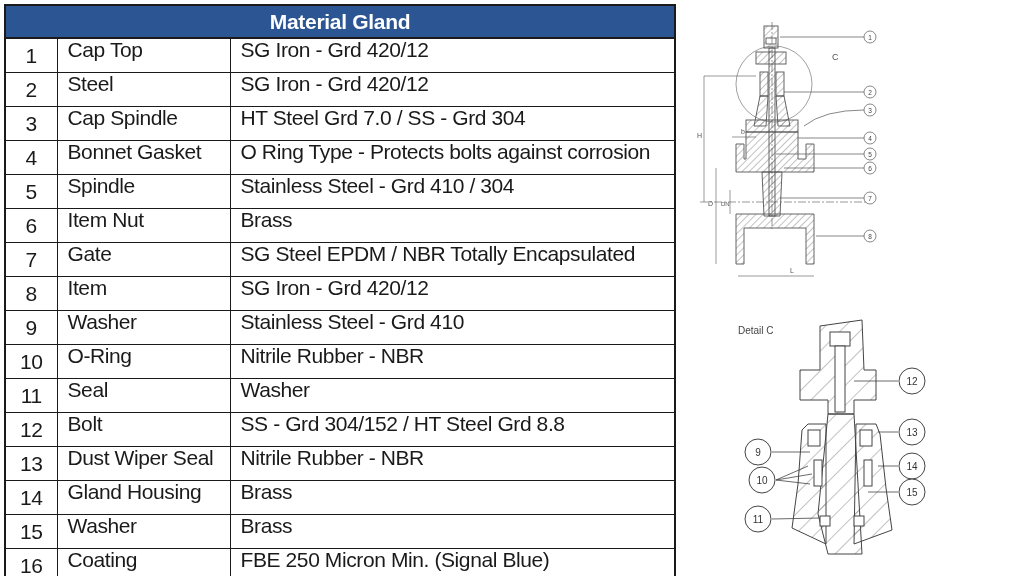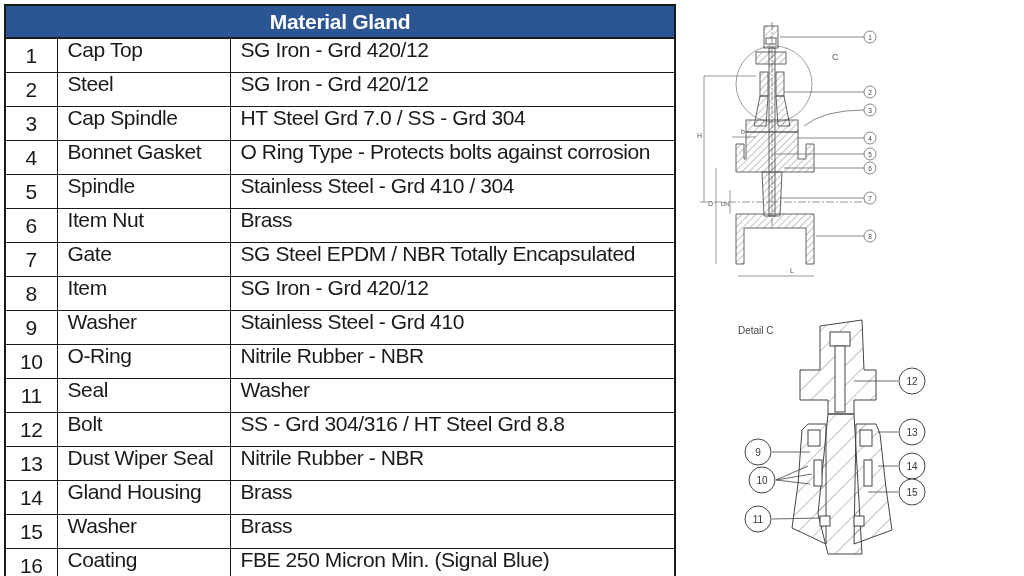--- a/index.html
+++ b/index.html
@@ -102,21 +102,21 @@
         <td>Nitrile Rubber - NBR</td>
       </tr>
       <tr class="data-row">
         <td class="item">11</td>
         <td>Seal</td>
         <td>Washer</td>
       </tr>
       <tr class="data-row">
         <td class="item">12</td>
         <td>Bolt</td>
-        <td>SS - Grd 304/316 / HT Steel Grd 8.8</td>
+        <td>SS - Grd 304/152 / HT Steel Grd 8.8</td>
       </tr>
       <tr class="data-row">
         <td class="item">13</td>
         <td>Dust Wiper Seal</td>
         <td>Nitrile Rubber - NBR</td>
       </tr>
       <tr class="data-row">
         <td class="item">14</td>
         <td>Gland Housing</td>
         <td>Brass</td>

